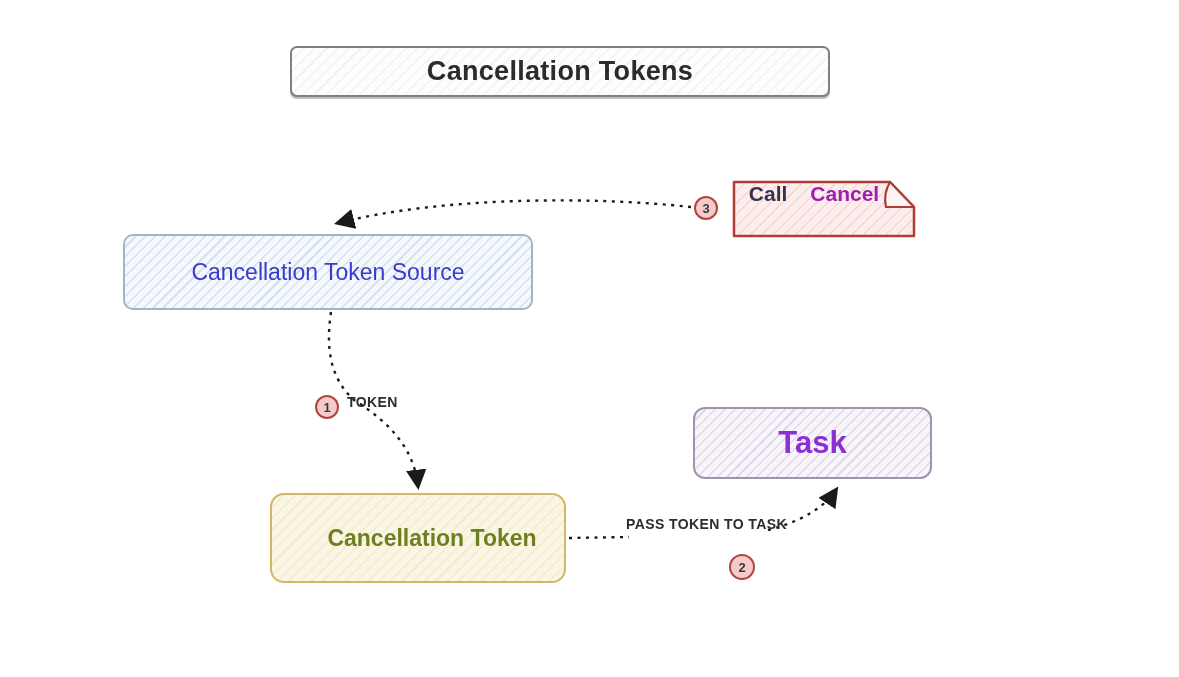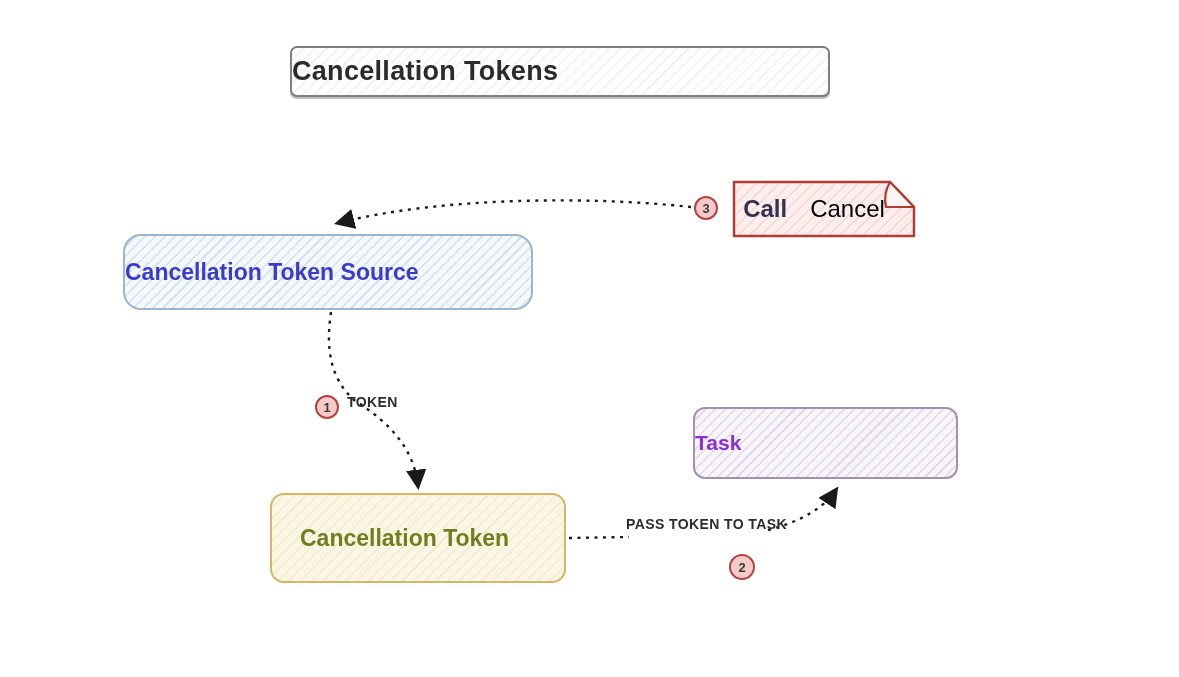--- a/index.html
+++ b/index.html
@@ -1,64 +1,64 @@
 <!DOCTYPE html>
 <html><head>
 <meta charset="utf-8">
 <style>
   html,body{margin:0;padding:0;background:#ffffff;}
   .canvas{
     position:relative;width:1179px;height:677px;background:#ffffff;overflow:hidden;
     font-family:"Liberation Sans", sans-serif;
   }
   .node{
-    position:absolute;display:flex;align-items:center;
+    position:absolute;display:flex;align-items:center;justify-content:center;
     box-sizing:border-box;text-align:center;
   }
   
   .title-box{
     left:290px;top:46px;width:540px;height:51px;
     border:2px solid #7f7f7f;border-radius:7px;
     background-color:#fdfdfd;
     background-image:repeating-linear-gradient(135deg, rgba(0,0,0,0.045) 0 1.5px, transparent 1.5px 8px);
     box-shadow:0 2px 0 rgba(110,110,110,0.45);
     color:#2b2b2b;font-size:27px;font-weight:bold;letter-spacing:0.3px;
   }
   
   .source-box{
     left:123px;top:234px;width:410px;height:76px;
-    border:2px solid #9fb6ca;border-radius:18px;
+    border:2px solid #9fb6ca;border-radius:10px;
     background-color:#f5f9fd;
     background-image:repeating-linear-gradient(135deg, rgba(130,165,200,0.28) 0 1.5px, transparent 1.5px 7px);
-    color:#3a3acc;font-size:23px;font-weight:bold;
+    color:#3a3acc;font-size:23px;font-weight:normal;
   }
   
   .token-box{
     left:270px;top:493px;width:296px;height:90px;
     border:2px solid #d3b766;border-radius:14px;
     background-color:#fbf6e4;
     background-image:repeating-linear-gradient(135deg, rgba(215,195,140,0.22) 0 1.5px, transparent 1.5px 8px);
     color:#6e7f1f;font-size:23px;font-weight:bold;padding-left:28px;
   }
   
   .task-box{
-    left:693px;top:407px;width:265px;height:72px;
+    left:693px;top:407px;width:239px;height:72px;
     border:2px solid #a292ae;border-radius:12px;
     background-color:#f7f4fa;
     background-image:repeating-linear-gradient(135deg, rgba(170,150,190,0.28) 0 1.5px, transparent 1.5px 7px);
-    color:#8c2fd4;font-size:21px;font-weight:bold;
+    color:#8c2fd4;font-size:31px;font-weight:bold;
   }
   
   .callcancel-label{
     position:absolute;left:735px;top:182px;width:158px;height:54px;
-    display:flex;align-items:center;justify-content:center;
-    font-size:24px;z-index:3;
+    display:flex;justify-content:center;
+    font-size:21px;z-index:3;
   }
   .callcancel-label .call{color:#33334f;font-weight:600;}
-  .callcancel-label .cancel{color:#000000;font-weight:normal;margin-left:23px;}
+  .callcancel-label .cancel{color:#a21caf;font-weight:bold;margin-left:23px;}
   
   .badge{
     position:absolute;width:24px;height:24px;border-radius:50%;
     background:#f5caca;border:2px solid #b2443f;box-sizing:border-box;
     display:flex;align-items:center;justify-content:center;
     color:#3a3a3a;font-size:13px;font-weight:bold;z-index:4;
   }
   .badge-3{left:694px;top:196px;}
   .badge-1{left:315px;top:395px;}
   .badge-2{left:729px;top:554px;width:26px;height:26px;}

